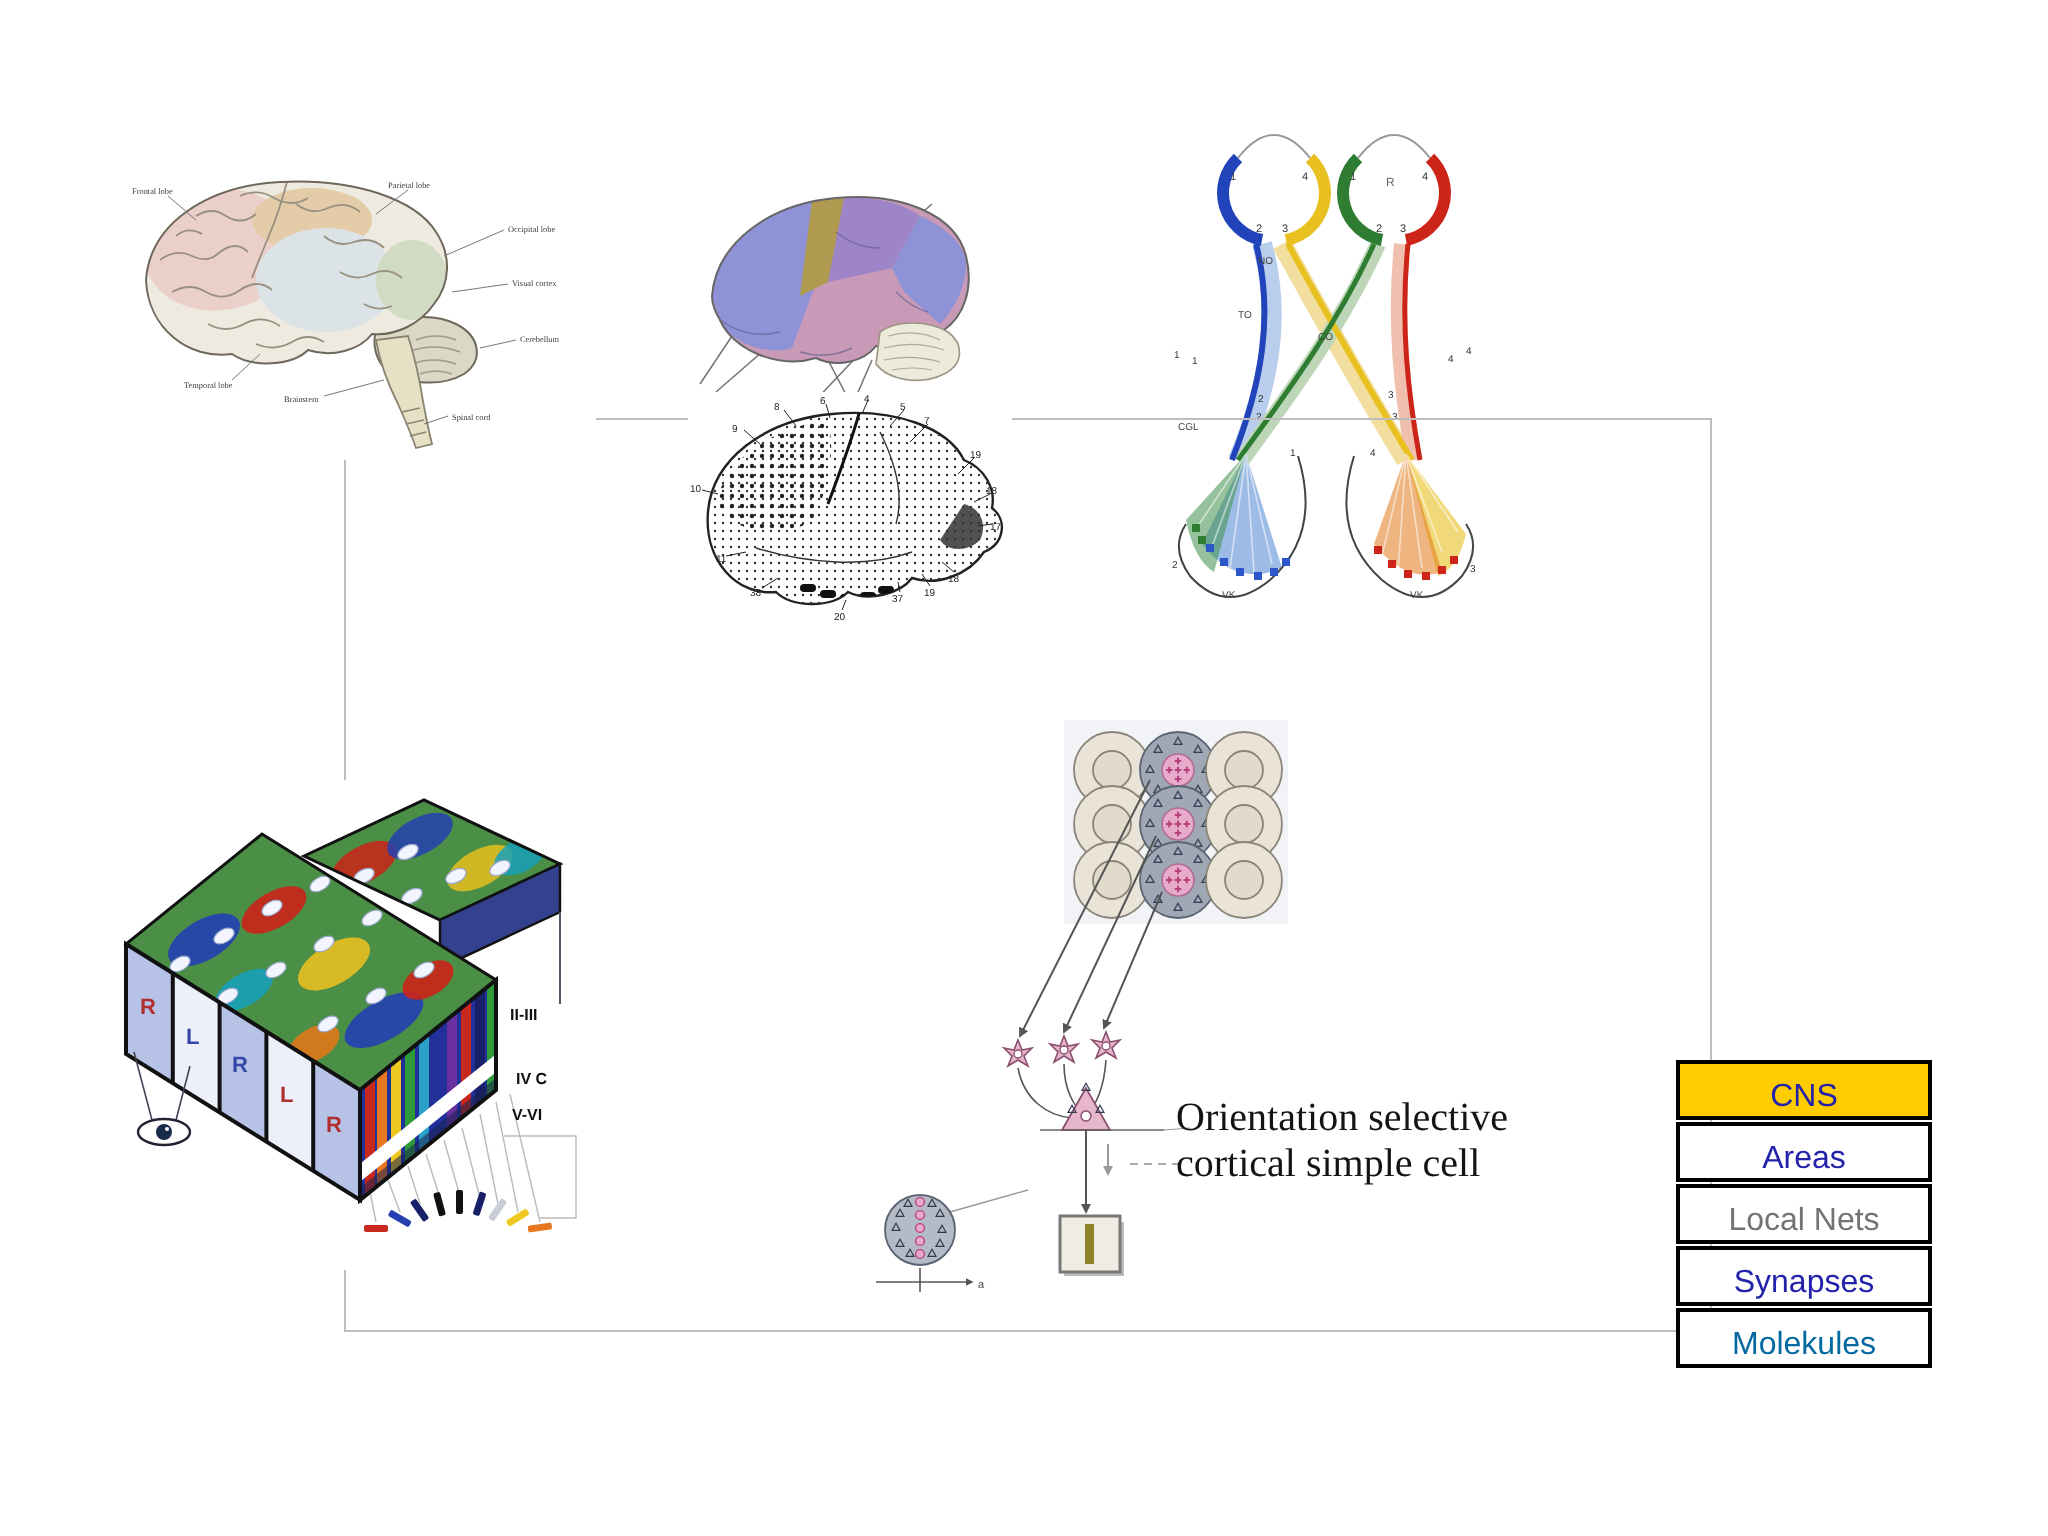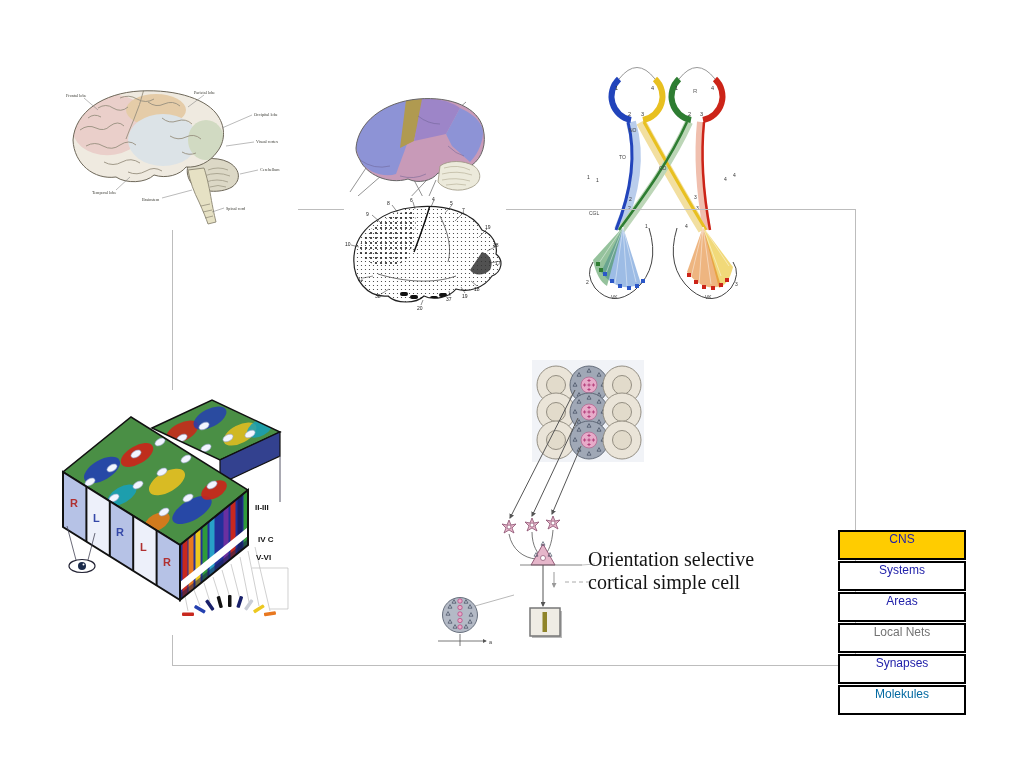--- a/index.html
+++ b/index.html
@@ -6,21 +6,21 @@
   .slide{position:relative;width:1024px;height:768px;background:#fff;overflow:hidden;
          font-family:"Liberation Sans",sans-serif}
   .frame{position:absolute;left:172px;top:209px;width:682px;height:455px;
          border:1px solid #bdbdbd;z-index:2}
   .img{position:absolute;background:#fff}
   .z1{z-index:1}.z3{z-index:3}
   .caption{position:absolute;left:588px;top:548px;z-index:5;
            font-family:"Liberation Serif",serif;font-size:20px;color:#141414;line-height:23px}
   .htable{position:absolute;left:838px;top:530px;width:128px;z-index:4}
   .hrow{height:26px;border:2px solid #000;margin-bottom:1px;background:#fff;
-        display:flex;align-items:flex-start;justify-content:center;font-size:12px}
+        display:flex;align-items:flex-end;justify-content:center;font-size:16px}
   svg{display:block}
   svg text{font-family:"Liberation Sans",sans-serif}
   .serif text{font-family:"Liberation Serif",serif}
 </style>
 </head>
 <body>
 
 <div class="slide">
 
   <div class="frame"></div>
@@ -531,23 +531,20 @@
   <div class="caption">
     <div>Orientation selective</div>
     <div>cortical simple cell</div>
   </div>
 
   <div class="htable">
     <div class="hrow" style="color: rgb(34, 34, 170); border-color: rgb(0, 0, 0); background: rgb(255, 204, 0);">
       <span>CNS</span>
     </div>
     <div class="hrow" style="color: rgb(34, 34, 170); border-color: rgb(0, 0, 0);">
-      <span>Systems</span>
-    </div>
-    <div class="hrow" style="color: rgb(34, 34, 170); border-color: rgb(0, 0, 0);">
       <span>Areas</span>
     </div>
     <div class="hrow" style="color: #737373; border-color: rgb(0, 0, 0);">
       <span>Local Nets</span>
     </div>
     <div class="hrow" style="color: rgb(34, 34, 170); border-color: rgb(0, 0, 0);">
       <span>Synapses</span>
     </div>
     <div class="hrow" style="color: #0369a1; border-color: rgb(0, 0, 0);">
       <span>Molekules</span>

